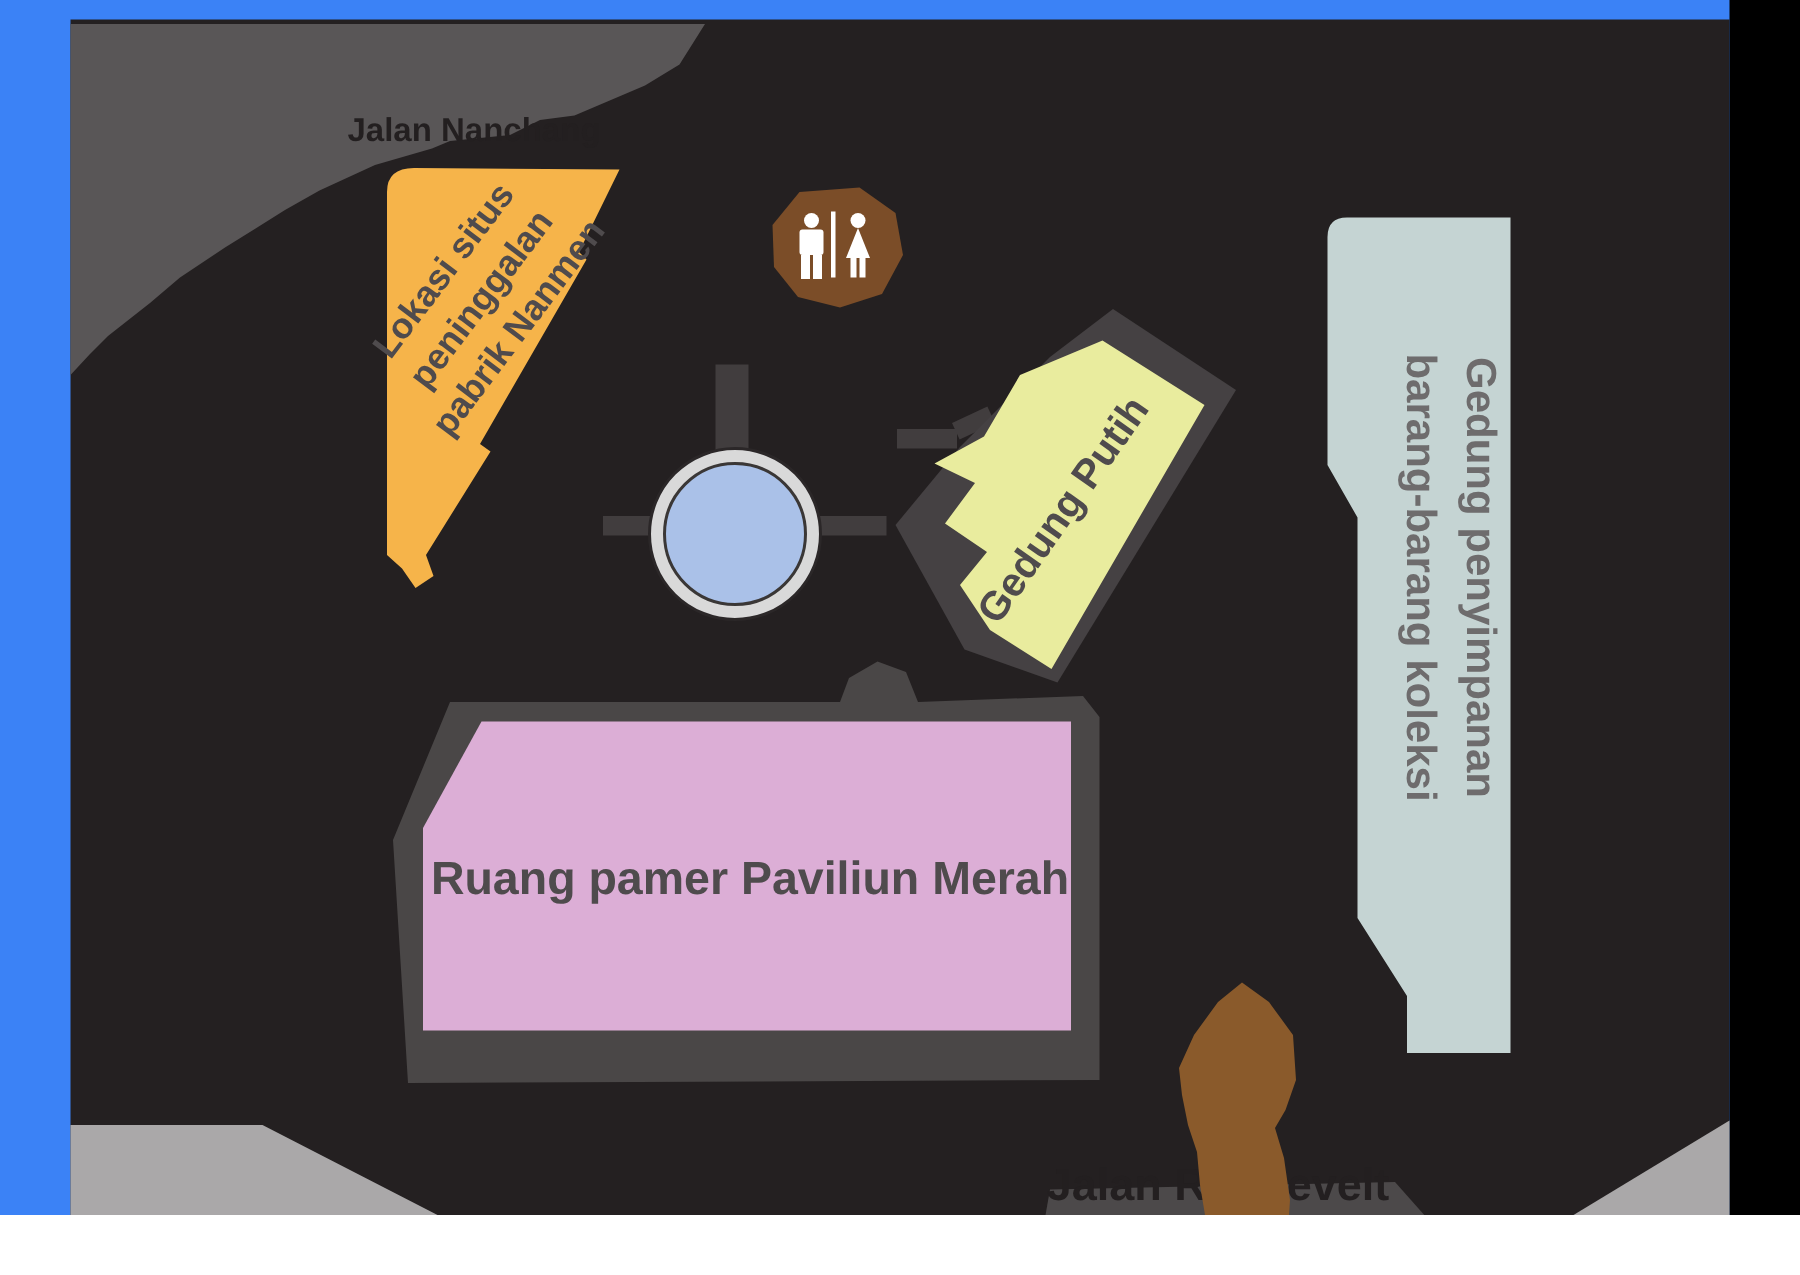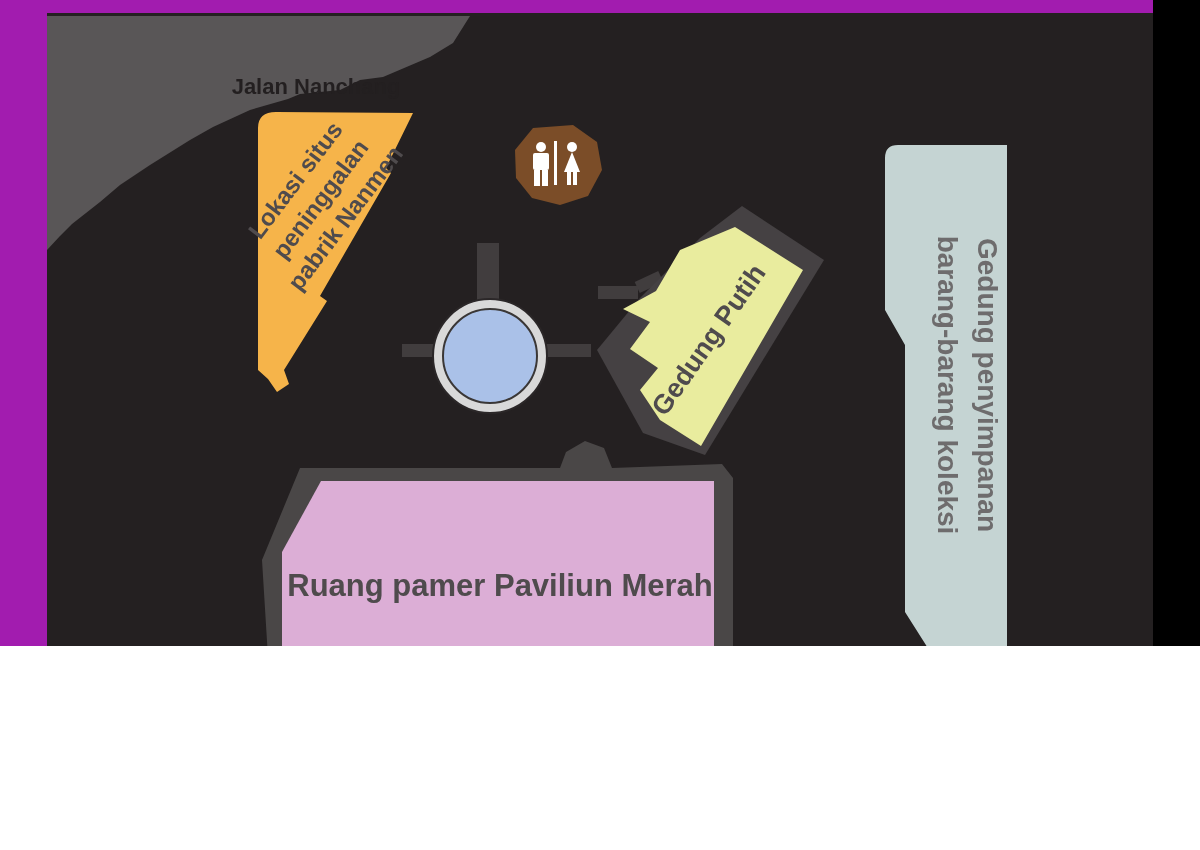--- a/index.html
+++ b/index.html
@@ -1,16 +1,16 @@
 <!DOCTYPE html>
 <html><head>
 <meta charset="utf-8">
 <style>
   html,body{margin:0;padding:0;background:#ffffff;}
-  .stage{position:relative;width:1200px;height:646px;background:#a21caf;overflow:hidden;}
+  .stage{position:relative;width:1200px;height:810px;background:#3b82f6;overflow:hidden;}
   svg{display:block;}
   text{font-family:"Liberation Sans","DejaVu Sans",sans-serif;}
   .shape-label{font-weight:700;fill:#4f4b4d;}
   .road-label{font-weight:700;fill:#231f20;}
   .storage-label{font-weight:700;fill:#6e6c6d;}
 </style>
 </head>
 <body>
 
 <div class="stage">

